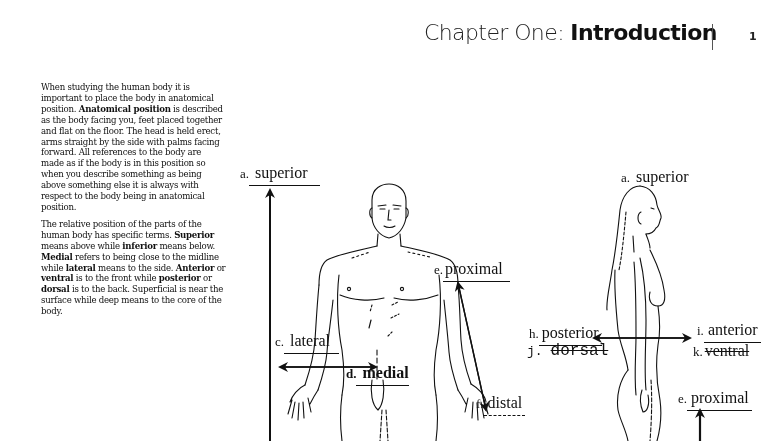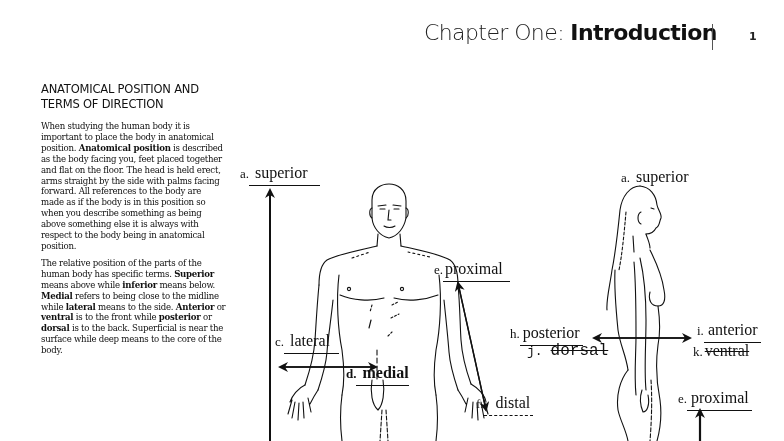--- a/index.html
+++ b/index.html
@@ -217,45 +217,44 @@
     <line x1="690" y1="338" x2="594" y2="338" stroke="#111" stroke-width="1.3" marker-end="url(#arrowhead)"></line>
     <line x1="594" y1="338" x2="690" y2="338" stroke="#111" stroke-width="1.3" marker-end="url(#arrowhead)"></line>
   </g>
 
   <g>
     <line x1="700" y1="441" x2="700" y2="410" stroke="#111" stroke-width="2.2" marker-end="url(#arrowhead)"></line>
   </g>
 </svg>
 
 <div class="sidebar">
-  <h2 class="section-heading">ANATOMICAL POSITION AND TERMS OF DIRECTION</h2>
   <p class="body-para"><span>When studying the human body it is important to place the body in anatomical position. </span><b>Anatomical position</b><span> is described as the body facing you, feet placed together and flat on the floor. The head is held erect, arms straight by the side with palms facing forward. All references to the body are made as if the body is in this position so when you describe something as being above something else it is always with respect to the body being in anatomical position.</span></p>
   <p class="body-para"><span>The relative position of the parts of the human body has specific terms. </span><b>Superior</b><span> means above while </span><b>inferior</b><span> means below. </span><b>Medial</b><span> refers to being close to the midline while </span><b>lateral</b><span> means to the side. </span><b>Anterior</b><span> or </span><b>ventral</b><span> is to the front while </span><b>posterior</b><span> or </span><b>dorsal</b><span> is to the back. Superficial is near the surface while deep means to the core of the body.</span></p>
 </div>
 
 <div class="label" style="left:240px; top:160px;">
   <span class="letter">a.</span><span class="term" style="width:62px;">superior</span>
 </div>
 <div class="label" style="left:434px; top:256px;">
   <span class="letter">e.</span><span class="term" style="padding-left:2px; width:62px;">proximal</span>
 </div>
 <div class="label" style="left:275px; top:328px;">
   <span class="letter">c.</span><span class="term" style="width:46px;">lateral</span>
 </div>
 <div class="label" style="left:346px; top:360px;font-weight:bold;">
   <span class="letter">d.</span><span class="term" style="width:44px;">medial</span>
 </div>
 <div class="label" style="left:476px; top:390px;">
-  <span class="letter">f.</span><span class="term" style="border-bottom:1px dashed #111; padding-left:12px;">distal</span>
+  <span class="letter">f.</span><span class="term" style="border-bottom:1px dashed #111; padding-left:4px;">distal</span>
 </div>
 
 <div class="label" style="left:621px; top:164px;">
   <span class="letter">a.</span><span class="term" style="border-bottom:none; padding-left:6px;">superior</span>
 </div>
-<div class="label" style="left:510px; top:320px;">
+<div class="label" style="left:529px; top:320px;">
   <span class="letter">h.</span><span class="term" style="padding-left:3px;">posterior</span>
 </div>
 <div class="label" style="left:527px; top:339px;font-family:Liberation Mono, monospace;">
   <span class="letter">j.</span><span class="term" style="border-bottom:none; text-decoration:line-through; padding-left:8px;">dorsal</span>
 </div>
 <div class="label" style="left:697px; top:317px;">
   <span class="letter">i.</span><span class="term" style="padding-left:4px;">anterior</span>
 </div>
 <div class="label" style="left:693px; top:338px;">
   <span class="letter">k.</span><span class="term" style="border-bottom:none; text-decoration:line-through; padding-left:2px;">ventral</span>

